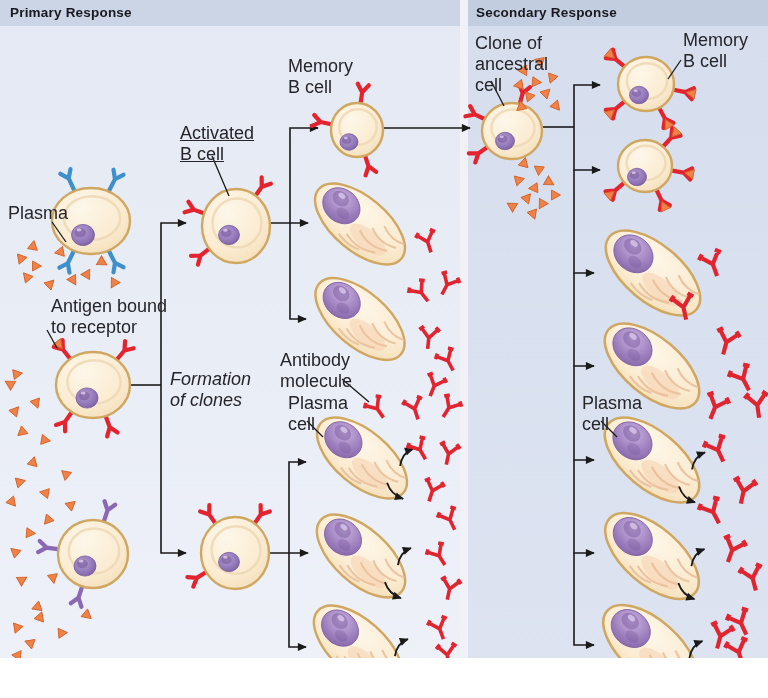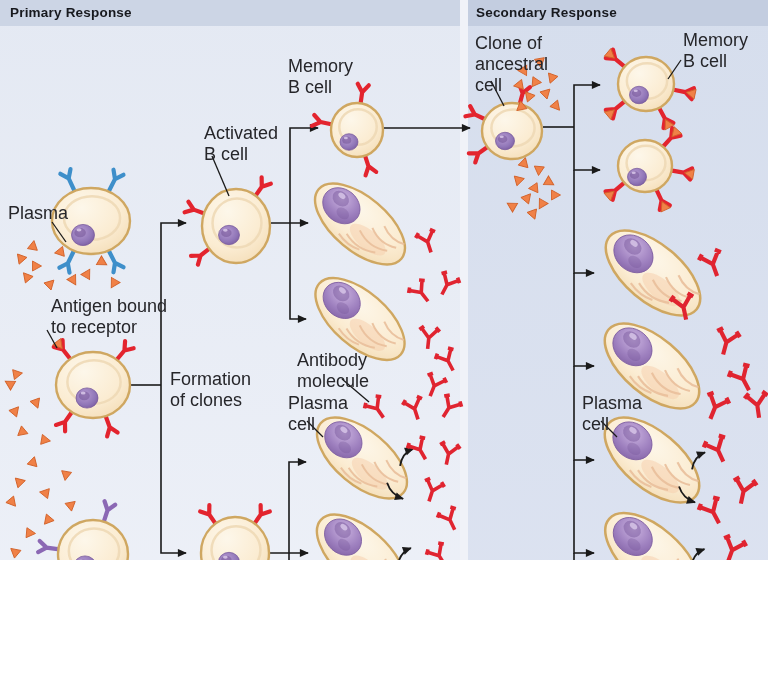--- a/index.html
+++ b/index.html
@@ -1,16 +1,16 @@
 <!DOCTYPE html>
 <html><head>
 <meta charset="utf-8">
 <style>
   html,body{margin:0;padding:0;background:#fff;}
-  #stage{position:relative;width:768px;height:560px;overflow:hidden;
+  #stage{position:relative;width:768px;height:658px;overflow:hidden;
          font-family:"Liberation Sans",sans-serif;background:#15803d;}
   #diagram{position:absolute;left:0;top:0;}
   .hdr{position:absolute;top:5px;font-weight:bold;font-size:13.5px;color:#17191e;letter-spacing:.2px;}
   #hdr-primary{left:10px;}
   #hdr-secondary{left:476px;}
   .lbl{position:absolute;font-size:18px;line-height:1.18;color:#26262a;white-space:pre;}
 </style>
 </head>
 <body>
 
@@ -498,27 +498,27 @@
         <line x1="681" y1="60" x2="668" y2="79"></line>
         <line x1="601" y1="421" x2="617" y2="437"></line>
       </g>
     </svg>
   <div class="hdr" id="hdr-primary">Primary Response</div>
   <div class="hdr" id="hdr-secondary">Secondary Response</div>
   <div id="labels">
       <div class="lbl" style="left: 8px; top: 203px;">Plasma</div>
       <div class="lbl" style="left: 7px; top: 296px; margin-left: 44px;">Antigen bound
 to receptor</div>
-      <div class="lbl" style="left: 170px; top: 369px;">Formation
+      <div class="lbl" style="left: 170px; top: 369px; font-style: italic;">Formation
 of clones</div>
-      <div class="lbl" style="left: 204px; top: 123px;">Activated
+      <div class="lbl" style="left: 180px; top: 123px; text-decoration: underline;">Activated
 B cell</div>
       <div class="lbl" style="left: 288px; top: 56px;">Memory
 B cell</div>
-      <div class="lbl" style="left: 297px; top: 350px;">Antibody
+      <div class="lbl" style="left: 280px; top: 350px;">Antibody
 molecule</div>
       <div class="lbl" style="left: 288px; top: 393px;">Plasma
 cell</div>
       <div class="lbl" style="left: 475px; top: 33px;">Clone of
 ancestral
 cell</div>
       <div class="lbl" style="left: 683px; top: 30px;">Memory
 B cell</div>
       <div class="lbl" style="left: 582px; top: 393px;">Plasma
 cell</div>

